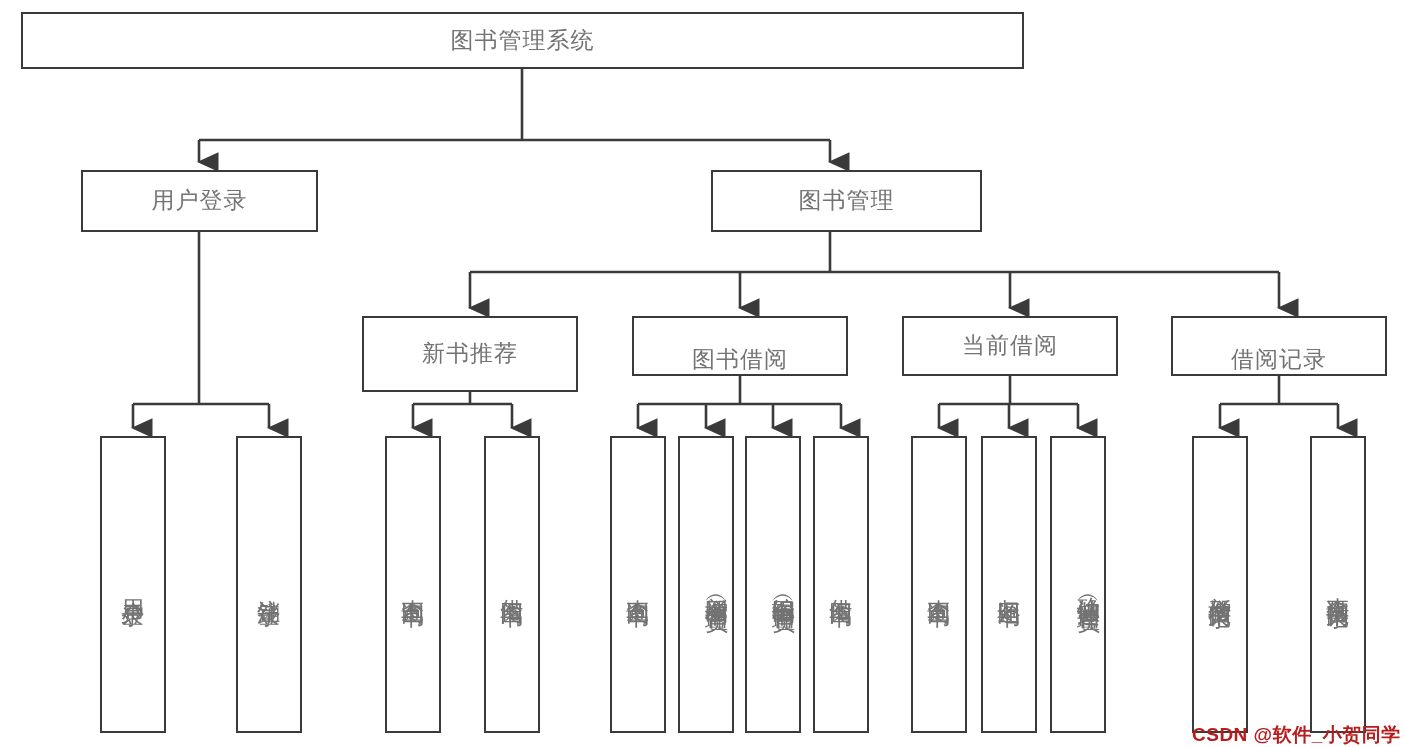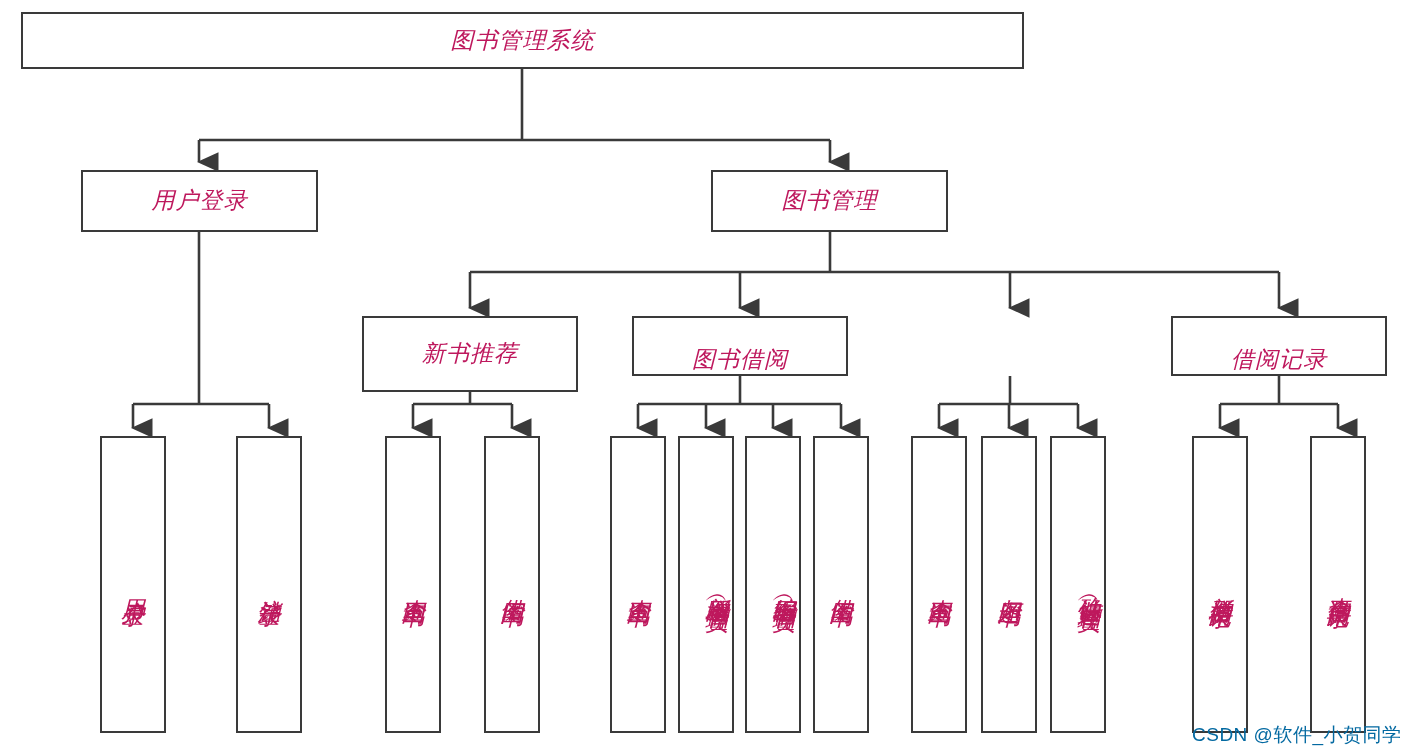--- a/index.html
+++ b/index.html
@@ -26,22 +26,21 @@
     pointer-events: none;
   }
   .node {
     position: absolute;
     box-sizing: border-box;
     border: 2px solid #3a3a3a;
     background: #ffffff;
     display: flex;
     align-items: center;
     justify-content: center;
-    color: #be185d;
-    font-style: italic;
+    color: #737373;
   }
   .node-h {
     font-size: 23px;
     letter-spacing: 1px;
     line-height: 1.2;
     white-space: nowrap;
   }
   .node-v {
     writing-mode: vertical-rl;
     text-orientation: upright;
@@ -52,23 +51,24 @@
     justify-content: center;
     padding-top: 6px;
   }
   .node-v.center-v {
     align-items: center;
     padding-top: 0;
   }
   .watermark {
     position: absolute;
     font-size: 19px;
-    color: #0369a1;
+    color: #b91c1c;
     white-space: nowrap;
     letter-spacing: 0.5px;
+    font-weight: bold;
   }
 </style>
 </head>
 <body>
 
 <div id="canvas">
 
   <svg class="wires" viewBox="0 0 1405 747" xmlns="http://www.w3.org/2000/svg">
     <defs>
       <marker id="arrow" viewBox="0 0 12 12" refX="6" refY="10" markerWidth="9" markerHeight="9" orient="auto">
@@ -119,29 +119,32 @@
     </g>
   </svg>
 
   <div class="node node-h" style="left:21px; top:12px; width:1003px; height:57px;">
     <span>图书管理系统</span>
   </div>
 
   <div class="node node-h" style="left:81px; top:170px; width:237px; height:62px;">
     <span>用户登录</span>
   </div>
-  <div class="node node-h" style="left:711px; top:170px; width:237px; height:62px;">
+  <div class="node node-h" style="left:711px; top:170px; width:271px; height:62px;">
     <span>图书管理</span>
   </div>
 
   <div class="node node-h" style="left:362px; top:316px; width:216px; height:76px;">
     <span>新书推荐</span>
   </div>
   <div class="node node-h" style="left:632px; top:316px; width:216px; height:60px;align-items:flex-end;">
     <span>图书借阅</span>
+  </div>
+  <div class="node node-h" style="left:902px; top:316px; width:216px; height:60px;">
+    <span>当前借阅</span>
   </div>
   <div class="node node-h" style="left:1171px; top:316px; width:216px; height:60px;align-items:flex-end;">
     <span>借阅记录</span>
   </div>
 
   <div class="node node-v center-v" style="left:100px; top:436px; width:66px; height:297px;">
     <span>用户登录</span>
   </div>
   <div class="node node-v center-v" style="left:236px; top:436px; width:66px; height:297px;">
     <span>注销登录</span>

